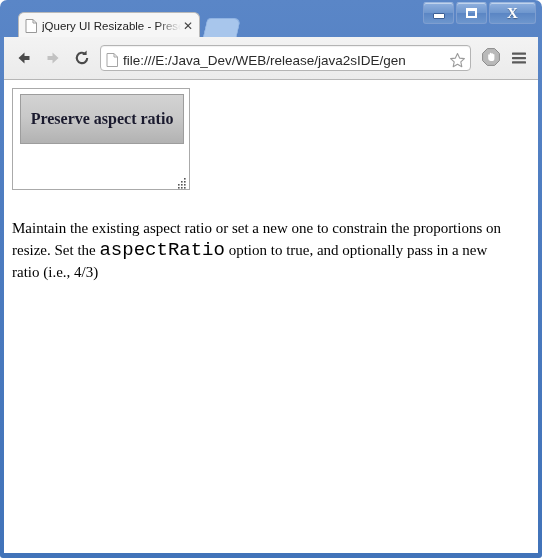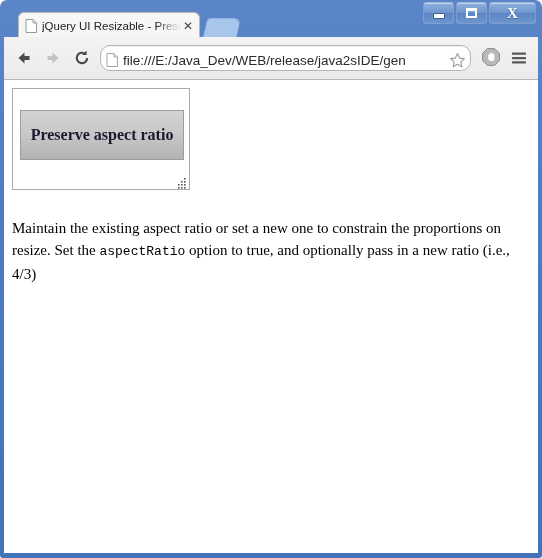--- a/index.html
+++ b/index.html
@@ -167,21 +167,21 @@
     flex: none;
   }
   .nav-btn:first-child { margin-left: 5px; }
 
   .omnibox {
     flex: 1;
     height: 26px;
     margin: 0 6px 0 4px;
     background: #ffffff;
     border: 1px solid #b4b4b4;
-    border-radius: 10px;
+    border-radius: 4px;
     box-sizing: border-box;
     display: flex;
     align-items: center;
     padding: 4px 2px 0 5px;
     box-shadow: inset 0 1px 1px rgba(0,0,0,0.06);
   }
   .omnibox-icon {
     width: 12px;
     height: 14px;
     flex: none;
@@ -248,21 +248,20 @@
     display: flex;
     align-items: center;
     justify-content: center;
     text-align: center;
     font-family: "Liberation Serif", serif;
     font-weight: bold;
     font-size: 16px;
     color: #1a1a2e;
     line-height: 1.25;
     padding: 0 6px;
-    margin-top: 16px;
   }
   .resize-handle {
     position: absolute;
     right: 2px;
     bottom: 2px;
     width: 12px;
     height: 12px;
   }
 
   .page-text {
@@ -270,21 +269,21 @@
     left: 8px;
     top: 122px;
     width: 498px;
     font-family: "Liberation Serif", serif;
     font-size: 15px;
     line-height: 22px;
     color: #000000;
   }
   .code {
     font-family: "Liberation Mono", monospace;
-    font-size: 13px;
+    font-size: 19px;
   }
 
   .watermark {
     position: absolute;
     right: 8px;
     bottom: 22px;
     font-family: "Liberation Serif", serif;
     font-size: 14px;
     color: #dfe3ec;
     letter-spacing: 0.5px;

